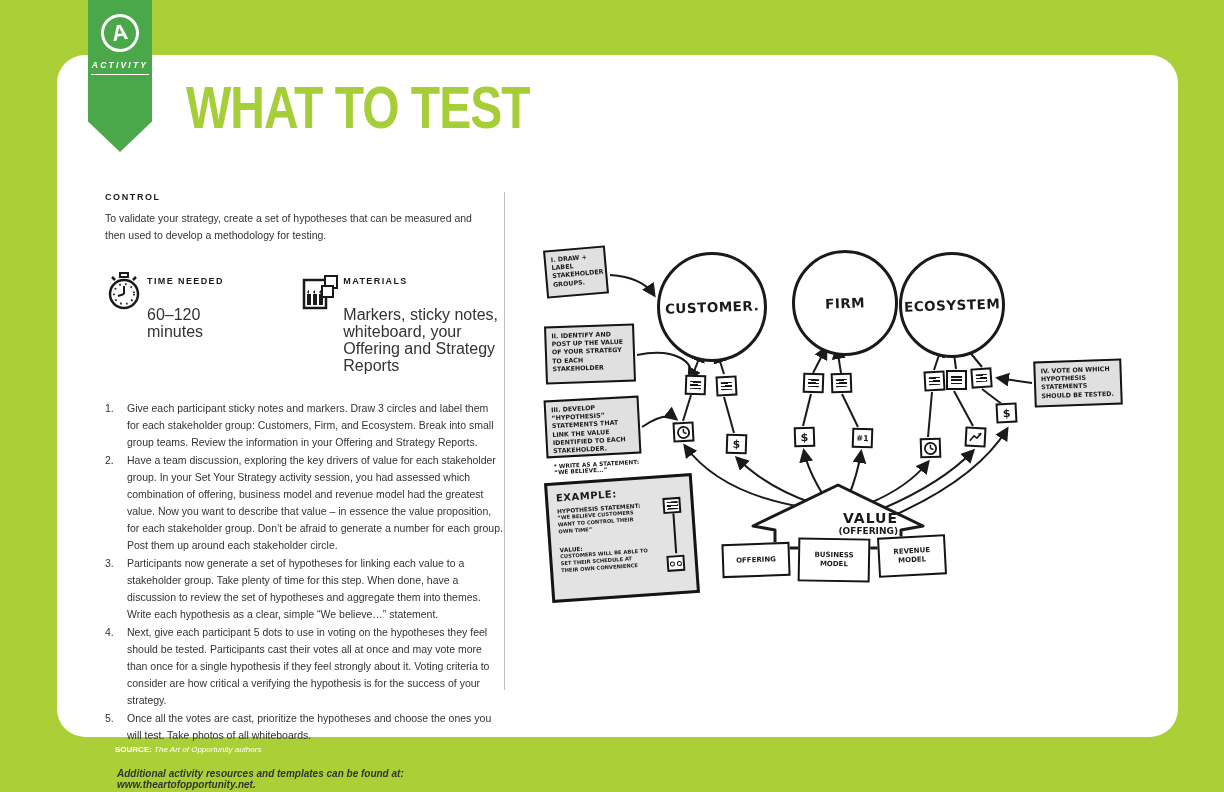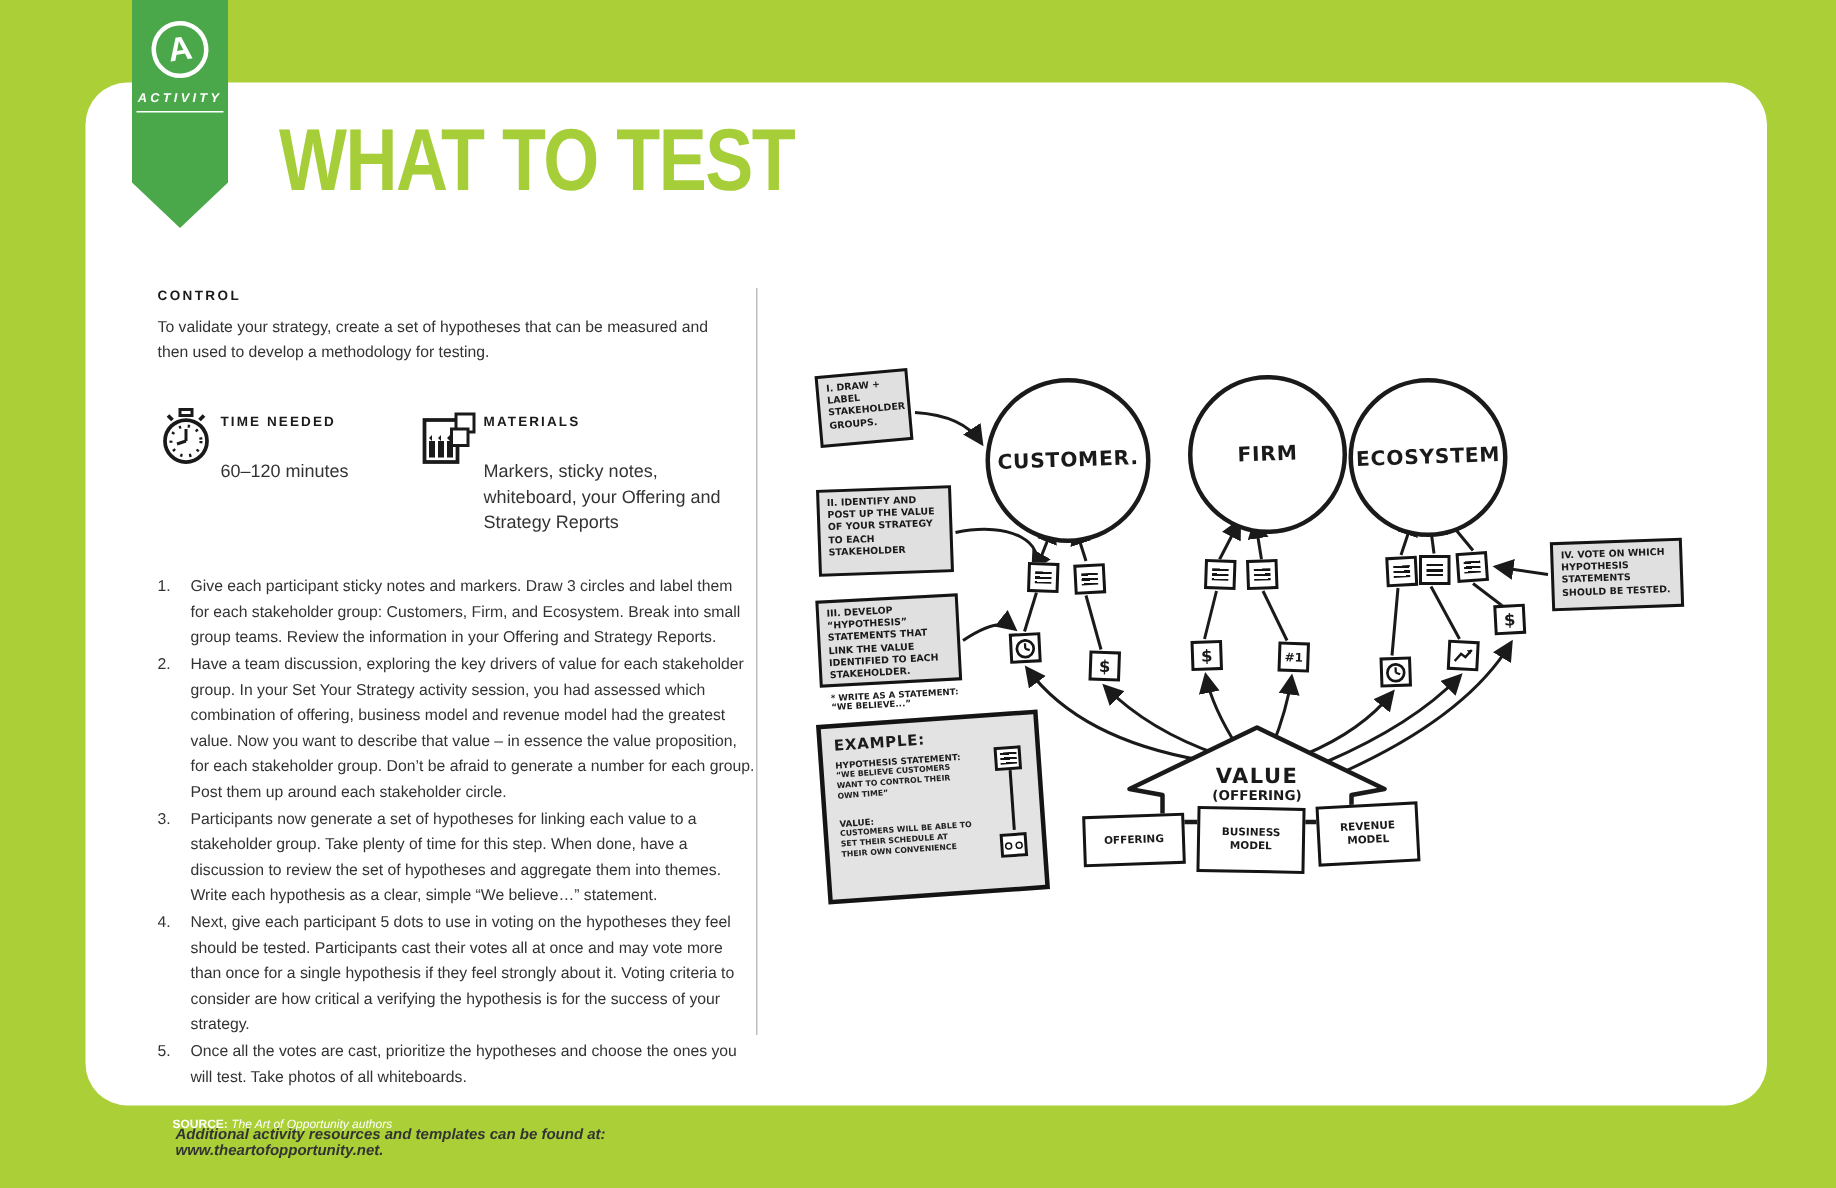--- a/index.html
+++ b/index.html
@@ -40,21 +40,21 @@
   
   .left-col { position:absolute; left:105px; top:192px; width:398px; }
   .kicker { font-size:9px; letter-spacing:1.6px; font-weight:600; color:#1a1a1a; margin-bottom:8px; }
   .body-text { font-size:10.5px; line-height:17px; color:#333; }
   .info-row { display:flex; margin-top:28px; margin-bottom:26px; }
   .info-block { display:flex; }
   .info-block + .info-block { margin-left:48px; }
   .info-icon { width:42px; flex:0 0 42px; }
   .info-texts { padding-top:4px; }
   .info-label { font-size:9px; letter-spacing:1.4px; font-weight:700; margin-bottom:7px; }
-  .info-value { font-size:12px; line-height:17px; color:#333; max-width:170px;margin-top:20px; }
+  .info-value { font-size:16px; line-height:17px; color:#333; max-width:170px;margin-top:20px; }
   .steps-list { list-style:none; margin-top:7px; }
   .step { display:flex; font-size:10.5px; line-height:17px; color:#333; margin-bottom:1px; }
   .step-num { flex:0 0 22px; }
   .step-text { flex:1; }
   .footnote { margin-top:24px; margin-left:12px; font-size:10px; font-style:italic; font-weight:bold; color:#333; }
   .divider { position:absolute; left:504px; top:192px; width:1px; height:498px; background:#bfbfbf; }
   
   .footer-src { position:absolute; left:115px; top:745px; font-size:8px; color:#fff; }
   .footer-src .src-label { font-weight:bold;text-align:center; }
   .footer-src .src-text { font-style:italic; }
@@ -78,21 +78,21 @@
     transform:rotate(-3deg); font-family:"DejaVu Sans", sans-serif;
   }
   .icon-box {
     position:absolute; width:21px; height:20px; background:#fff;
     border:2.2px solid #141414; display:flex; align-items:center; justify-content:center;
     font-weight:bold; font-size:11px; font-family:"DejaVu Sans", sans-serif;
   }
   .icon-box .rank { font-size:8px; }
   .scribble { width:11px; height:8px;
     background:repeating-linear-gradient(to bottom,#141414 0 1.6px,transparent 1.6px 3.4px); }
-  .value-labels { position:absolute; left:238px; top:275px; width:120px; text-align:center;
+  .value-labels { position:absolute; left:238px; top:275px; width:120px; text-align:right;
     font-family:"DejaVu Sans", sans-serif; }
   .value-l1 { font-size:14px; font-weight:bold; letter-spacing:1px; }
   .value-l2 { font-size:9px; font-weight:bold; }
   .model-box {
     position:absolute; background:#fff; border:2.5px solid #141414;
     display:flex; align-items:center; justify-content:center; text-align:center;
     font-size:7px; font-weight:bold; line-height:1.25; padding:3px;
     font-family:"DejaVu Sans", sans-serif;
   }
   .example {

